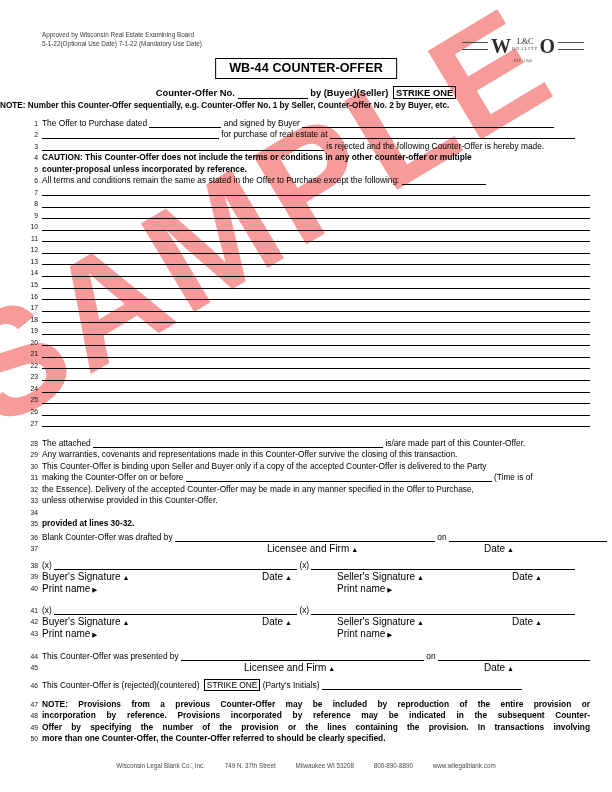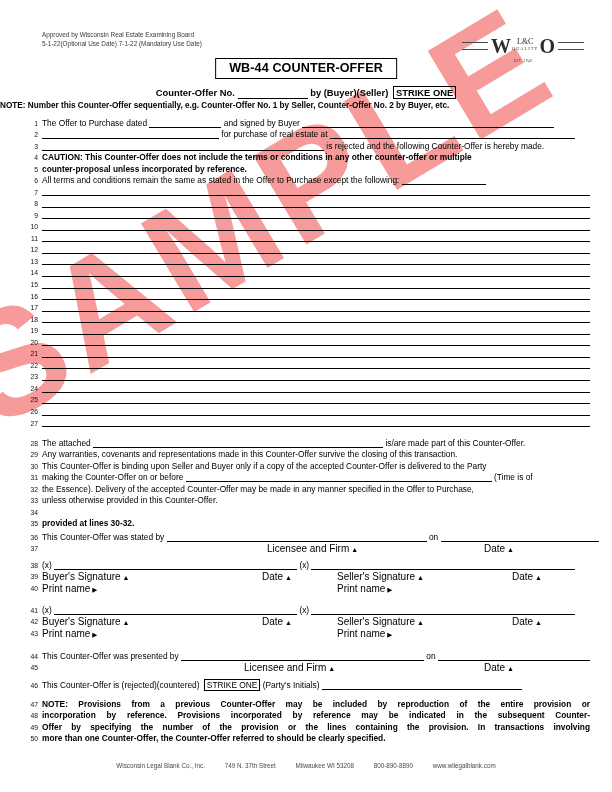--- a/index.html
+++ b/index.html
@@ -438,21 +438,21 @@
   </div>
 
   <div class="ln" style="top:517.5px;">
     <span class="num">35</span>
     <span class="txt bold">provided at lines 30-32.</span>
   </div>
 
   <div class="ln" style="top:531px;">
     <span class="num">36</span>
     <span class="txt">
-      <span>This Counter-Offer was stated by</span>
+      <span>Blank Counter-Offer was drafted by</span>
       <span class="fill" style="width:260px;"></span>
       <span>on</span>
       <span class="fill" style="width:158px;"></span>
     </span>
   </div>
   <div class="ln" style="top:542.5px;">
     <span class="num">37</span>
     <span class="sublabel tri-up" style="left:245px; top:0.6px;">Licensee and Firm</span>
     <span class="sublabel tri-up" style="left:462px; top:0.6px;">Date</span>
   </div>

